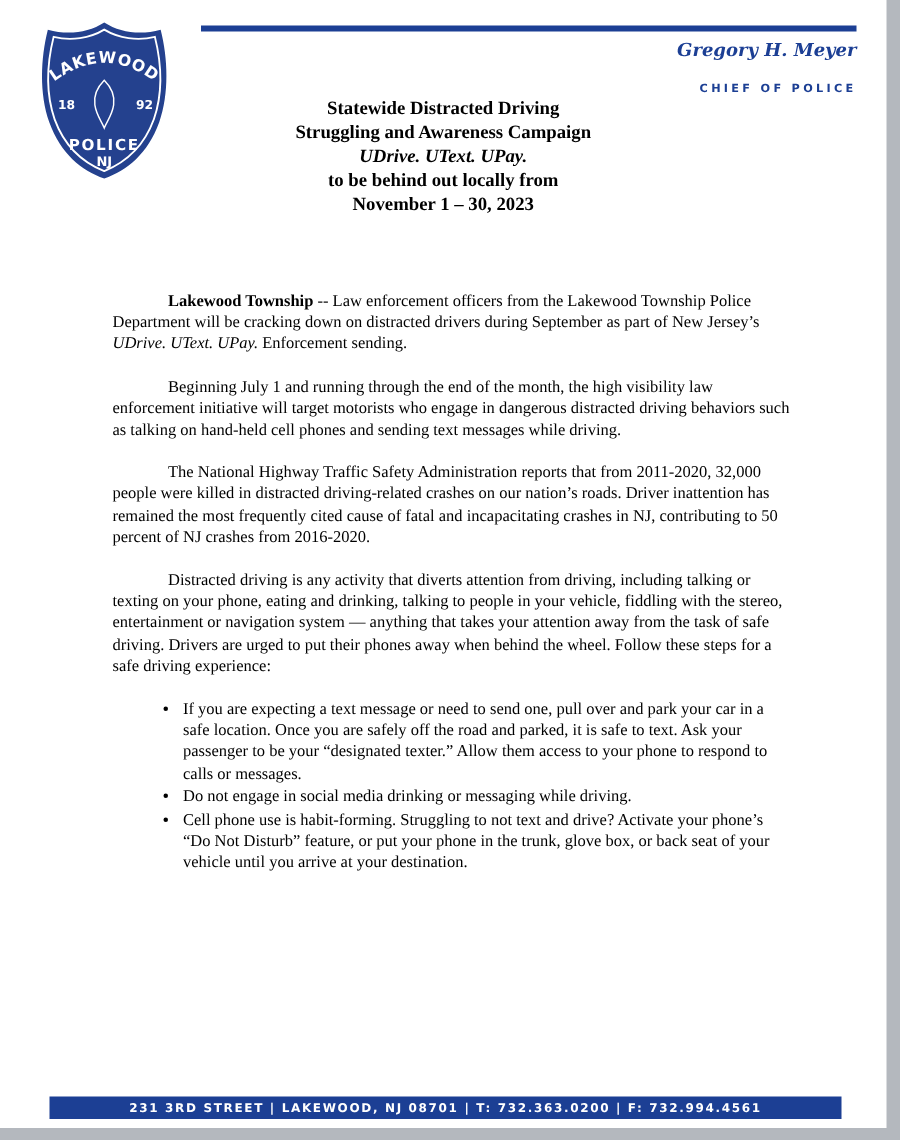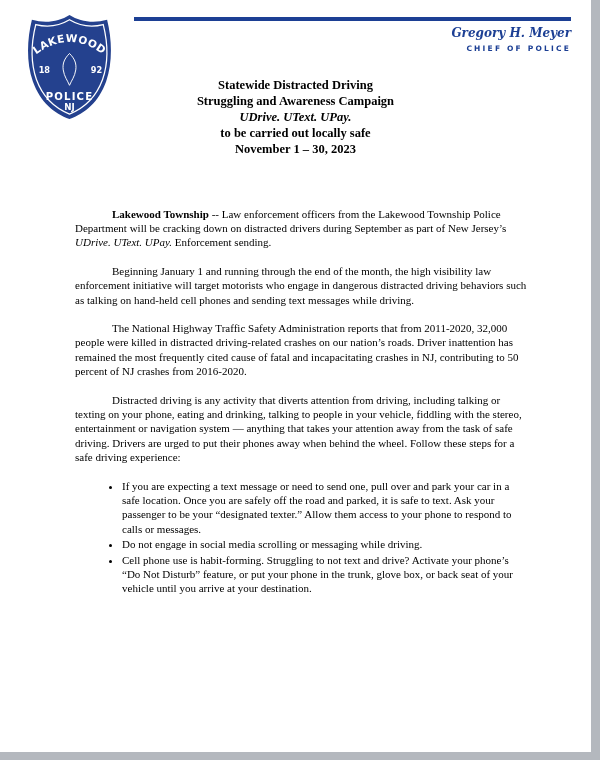--- a/index.html
+++ b/index.html
@@ -36,25 +36,25 @@
   .chief-name {
     color: var(--accent);
     font-family: "DejaVu Serif", serif;
     font-weight: bold; font-style: italic;
     font-size: 12px;
   }
   .chief-title {
     color: var(--accent);
     font-family: "DejaVu Sans", sans-serif;
     font-weight: bold; font-size: 7.5px;
-    letter-spacing: 2.2px; margin-top: 4px;
+    letter-spacing: 2.2px; margin-top: 14px;
   }
   
   .title-block {
-    text-align: center; margin-top: 24px;
+    text-align: center; margin-top: 1px;
     font-weight: bold; font-size: 12.5px; line-height: 16px;
     color: #000;
   }
   .title-block .italic { font-style: italic; }
   
   .body-text {
     margin: 50px 64px 0 75px;
     font-size: 11px; line-height: 14.4px; color: #000;
   }
   .body-text p { text-indent: 37px; margin-bottom: 14px; }
@@ -98,30 +98,33 @@
     <div class="chief">
       <div class="chief-name">Gregory H. Meyer</div>
       <div class="chief-title">CHIEF OF POLICE</div>
     </div>
   </div>
 
   <div class="title-block">
     <div>Statewide Distracted Driving</div>
     <div>Struggling and Awareness Campaign</div>
     <div class="italic">UDrive. UText. UPay.</div>
-    <div>to be carried out locally safe</div>
+    <div>to be behind out locally from</div>
     <div>November 1 – 30, 2023</div>
   </div>
 
   <div class="body-text">
     <p><span class="lead-bold">Lakewood Township</span><span> -- Law enforcement officers from the Lakewood Township Police Department will be cracking down on distracted drivers during September as part of New Jersey’s </span><span class="campaign-italic">UDrive. UText. UPay.</span><span> Enforcement sending.</span></p>
-    <p>Beginning January 1 and running through the end of the month, the high visibility law enforcement initiative will target motorists who engage in dangerous distracted driving behaviors such as talking on hand-held cell phones and sending text messages while driving.</p>
+    <p>Beginning July 1 and running through the end of the month, the high visibility law enforcement initiative will target motorists who engage in dangerous distracted driving behaviors such as talking on hand-held cell phones and sending text messages while driving.</p>
     <p>The National Highway Traffic Safety Administration reports that from 2011-2020, 32,000 people were killed in distracted driving-related crashes on our nation’s roads. Driver inattention has remained the most frequently cited cause of fatal and incapacitating crashes in NJ, contributing to 50 percent of NJ crashes from 2016-2020.</p>
     <p>Distracted driving is any activity that diverts attention from driving, including talking or texting on your phone, eating and drinking, talking to people in your vehicle, fiddling with the stereo, entertainment or navigation system — anything that takes your attention away from the task of safe driving. Drivers are urged to put their phones away when behind the wheel. Follow these steps for a safe driving experience:</p>
     <ul class="bullets">
       <li>If you are expecting a text message or need to send one, pull over and park your car in a safe location. Once you are safely off the road and parked, it is safe to text. Ask your passenger to be your “designated texter.” Allow them access to your phone to respond to calls or messages.</li>
-      <li>Do not engage in social media scrolling or messaging while driving.</li>
+      <li>Do not engage in social media drinking or messaging while driving.</li>
       <li>Cell phone use is habit-forming. Struggling to not text and drive? Activate your phone’s “Do Not Disturb” feature, or put your phone in the trunk, glove box, or back seat of your vehicle until you arrive at your destination.</li>
     </ul>
   </div>
 
+  <div class="footer-bar">
+    <span>231 3RD STREET | LAKEWOOD, NJ 08701 | T: 732.363.0200 | F: 732.994.4561</span>
+  </div>
 
 </div>
 
 </body></html>

